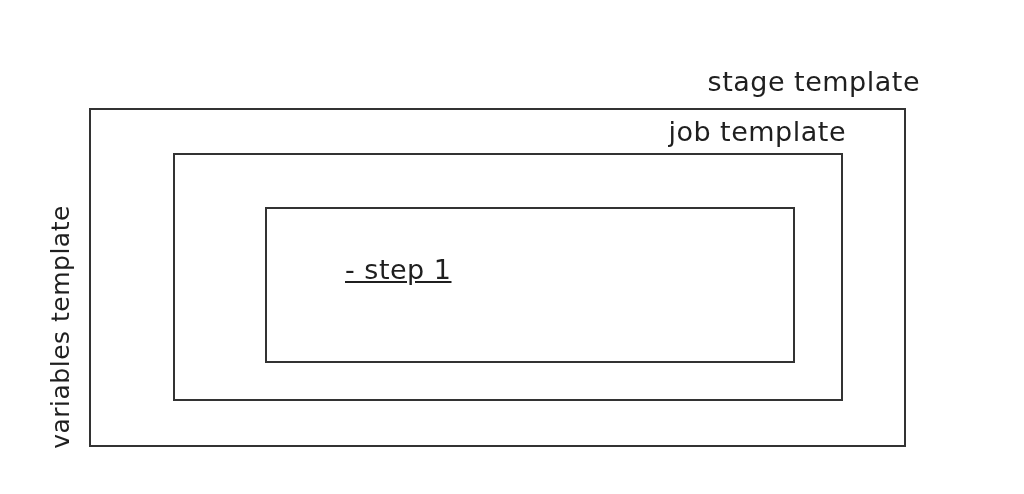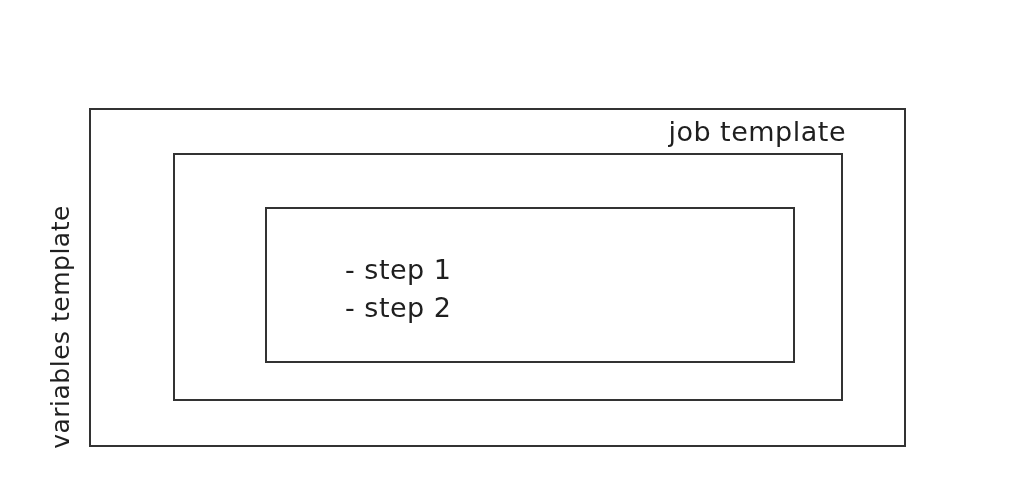--- a/index.html
+++ b/index.html
@@ -44,37 +44,38 @@
     white-space: nowrap;
     letter-spacing: 0.5px;
   }
   .steps {
     position: absolute;
     left: 78px;   
     top: 42px;
     font-size: 27px;
     line-height: 38px;
     letter-spacing: 0.5px;
+    text-decoration: underline;
   }
 </style>
 </head>
 <body>
 
 <div class="canvas">
 
   <div class="label-variables">variables template</div>
 
+  <div class="label label-stage">stage template</div>
 
   <div class="box box-outer"></div>
 
   <div class="label label-job">job template</div>
 
   <div class="box box-middle"></div>
 
 
   <div class="box box-inner">
     <div class="steps">
       <div class="step-line">- step 1</div>
-      <div class="step-line">- step 2</div>
     </div>
   </div>
 
 </div>
 
 </body></html>

